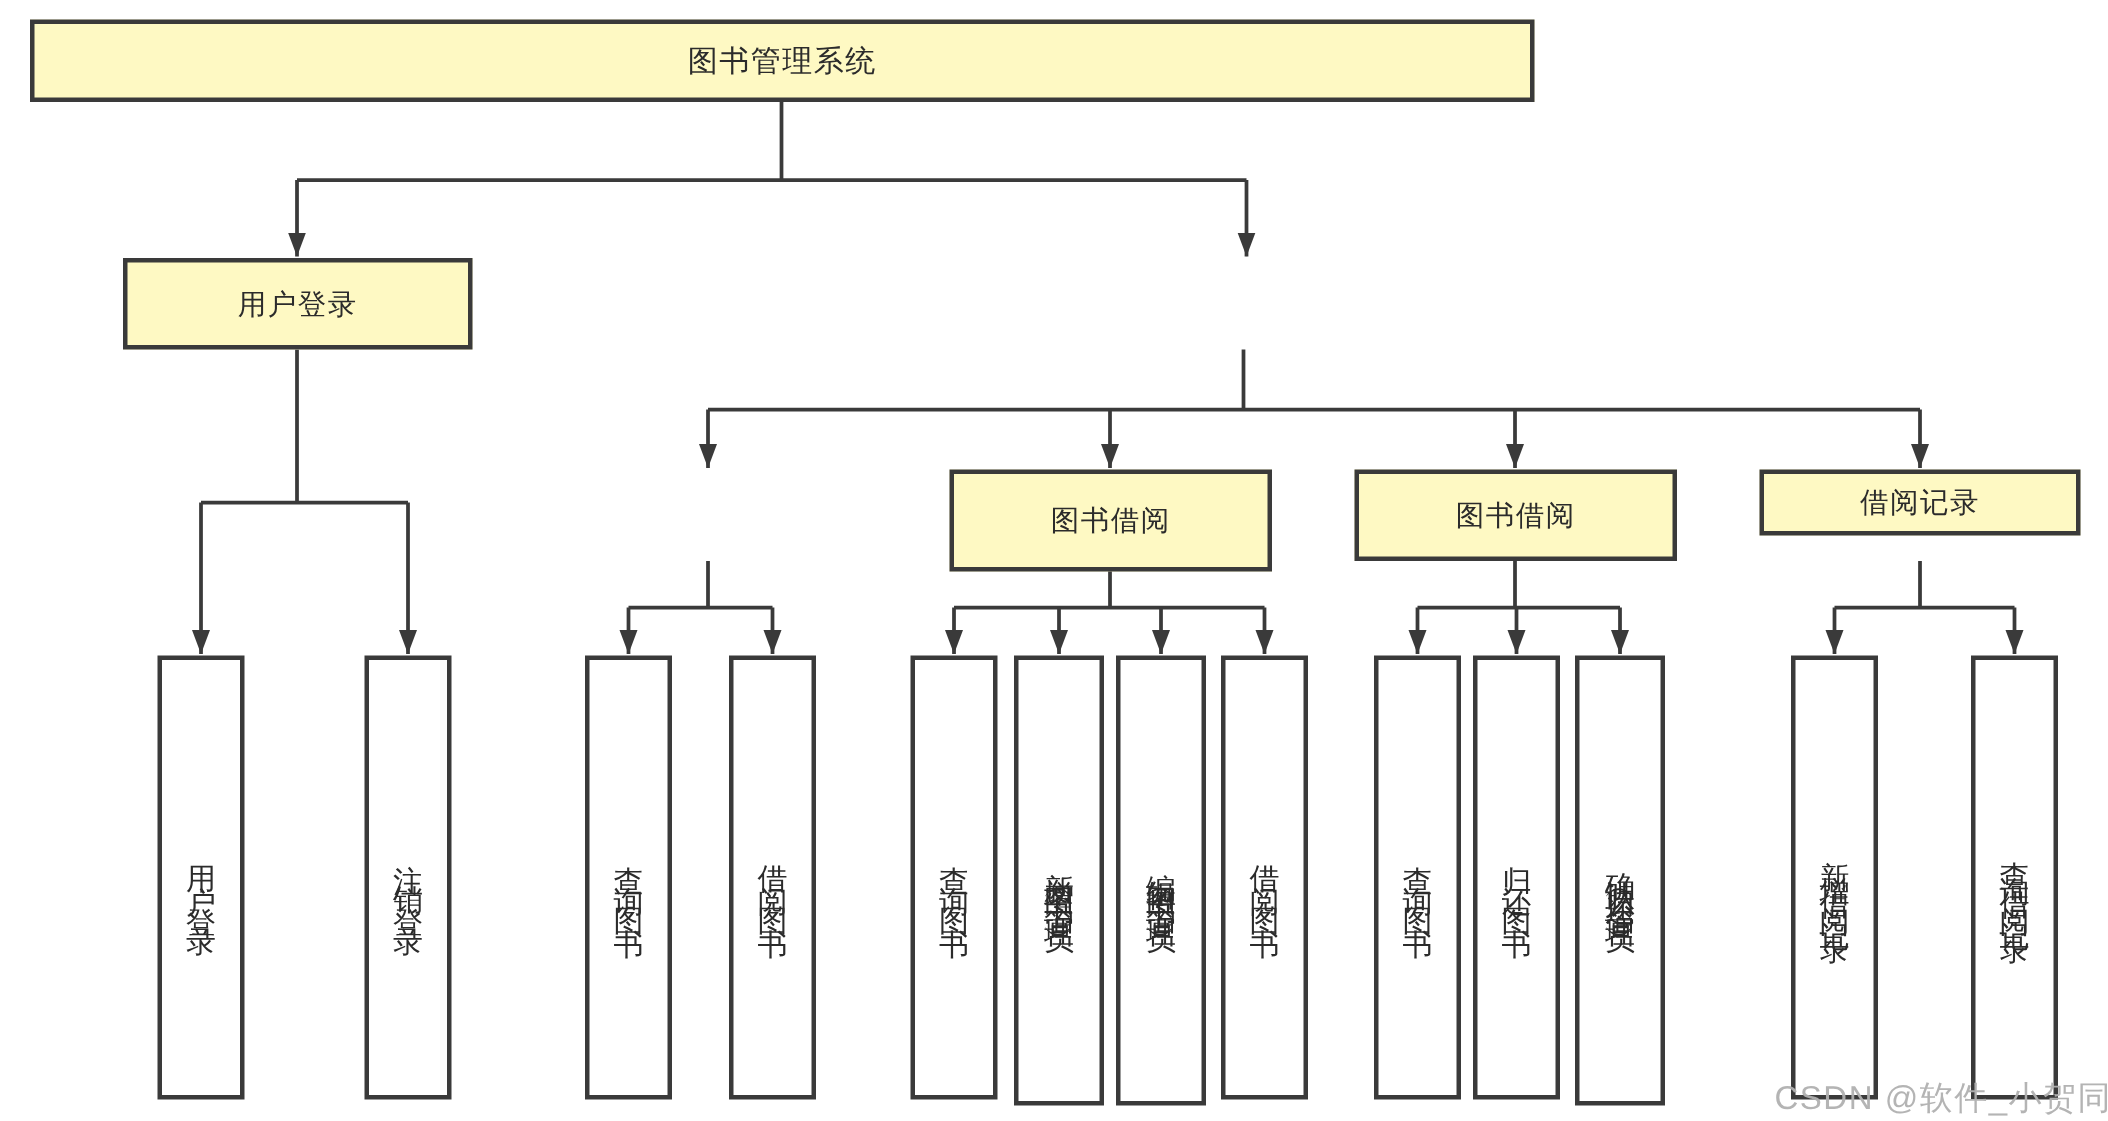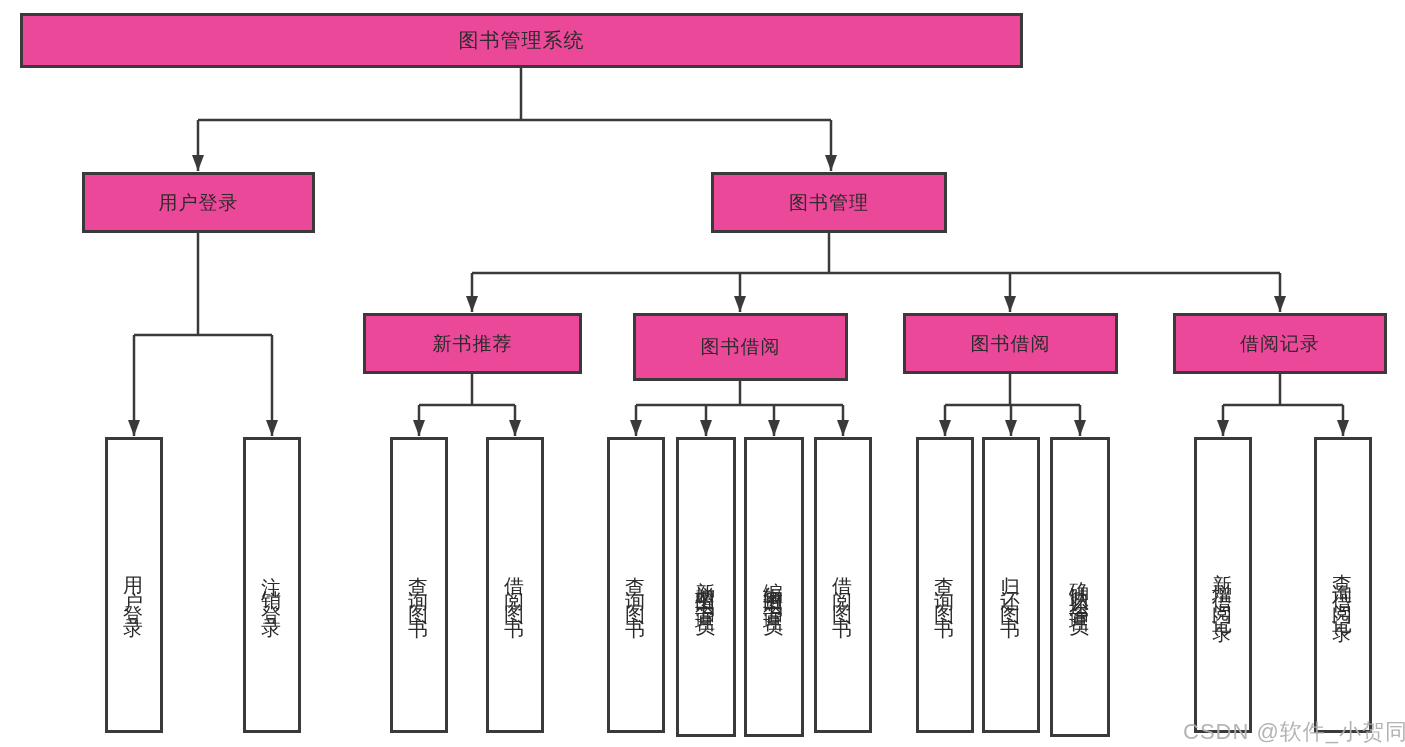--- a/index.html
+++ b/index.html
@@ -6,21 +6,21 @@
   #stage{
     position:relative;
     width:1405px;height:747px;
     background:#ffffff;
     font-family:"Liberation Sans","DejaVu Sans",sans-serif;
     overflow:hidden;
   }
   #wires{position:absolute;left:0;top:0;width:1405px;height:747px;}
   .hbox{
     position:absolute;box-sizing:border-box;
-    border:3px solid #3a3a3a;background:#ec4899;
+    border:3px solid #3a3a3a;background:#fef9c3;
     display:flex;align-items:center;justify-content:center;
     font-size:19px;color:#2b2b2b;letter-spacing:1px;
     z-index:2;
   }
   .hbox.title{font-size:20px;}
   .vbox{
     position:absolute;box-sizing:border-box;
     border:3px solid #3a3a3a;background:#ffffff;
     writing-mode:vertical-rl;text-orientation:mixed;
     display:flex;align-items:center;justify-content:center;
@@ -87,26 +87,24 @@
       <path d="M1280,374 V405"></path>
       <path d="M1223,405 H1343"></path>
       <path d="M1223,405 V436" marker-end="url(#arw)"></path>
       <path d="M1343,405 V436" marker-end="url(#arw)"></path>
     </g>
   </svg>
 
   <div class="hbox title" style="left:20px;top:13px;width:1003px;height:55px">图书管理系统</div>
 
   <div class="hbox" style="left:82px;top:172px;width:233px;height:61px">用户登录</div>
-  <div class="hbox" style="left:711px;top:172px;width:236px;height:61px">图书管理</div>
 
-  <div class="hbox" style="left:363px;top:313px;width:219px;height:61px">新书推荐</div>
   <div class="hbox" style="left:633px;top:313px;width:215px;height:68px">图书借阅</div>
   <div class="hbox" style="left:903px;top:313px;width:215px;height:61px">图书借阅</div>
-  <div class="hbox" style="left:1173px;top:313px;width:214px;height:61px">借阅记录</div>
+  <div class="hbox" style="left:1173px;top:313px;width:214px;height:44px">借阅记录</div>
 
   <div class="vbox sp14" style="left:105px;top:437px;width:58px;height:296px">用户登录</div>
   <div class="vbox sp14" style="left:243px;top:437px;width:58px;height:296px">注销登录</div>
 
   <div class="vbox sp14" style="left:390px;top:437px;width:58px;height:296px">查询图书</div>
   <div class="vbox sp14" style="left:486px;top:437px;width:58px;height:296px">借阅图书</div>
 
   <div class="vbox sp14" style="left:607px;top:437px;width:58px;height:296px">查询图书</div>
   <div class="vbox sp6" style="left:676px;top:437px;width:60px;height:300px">新增图书（管理员）</div>
   <div class="vbox sp6" style="left:744px;top:437px;width:60px;height:300px">编辑图书（管理员）</div>

